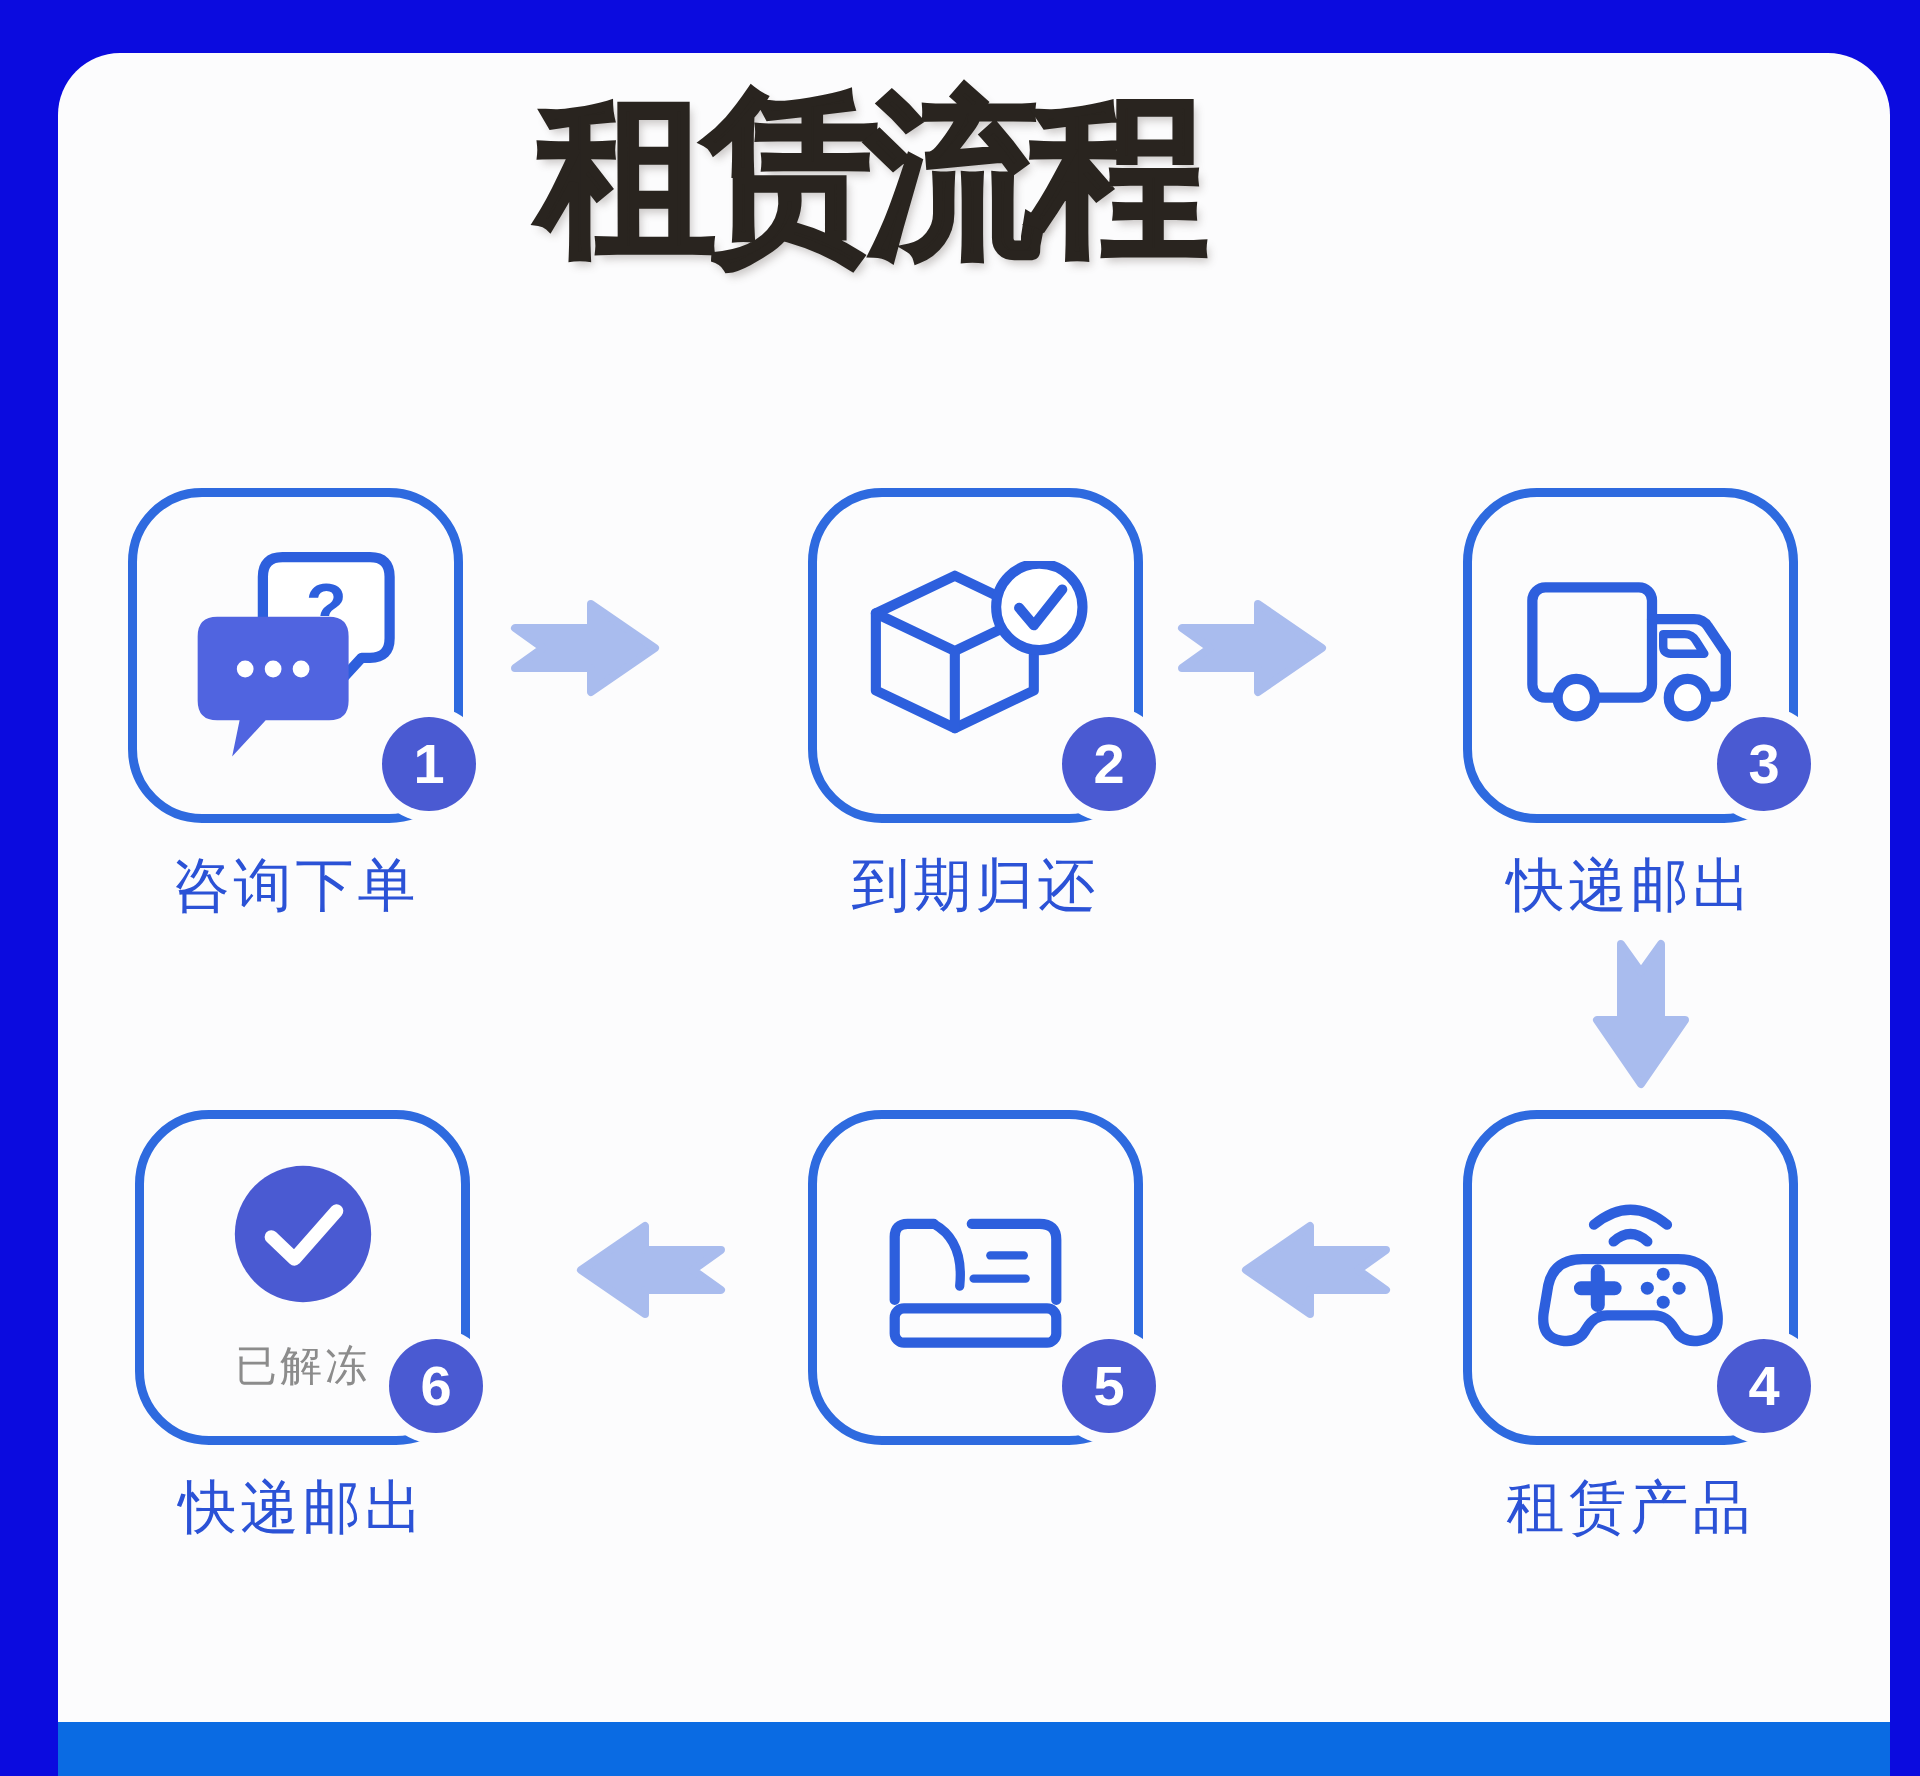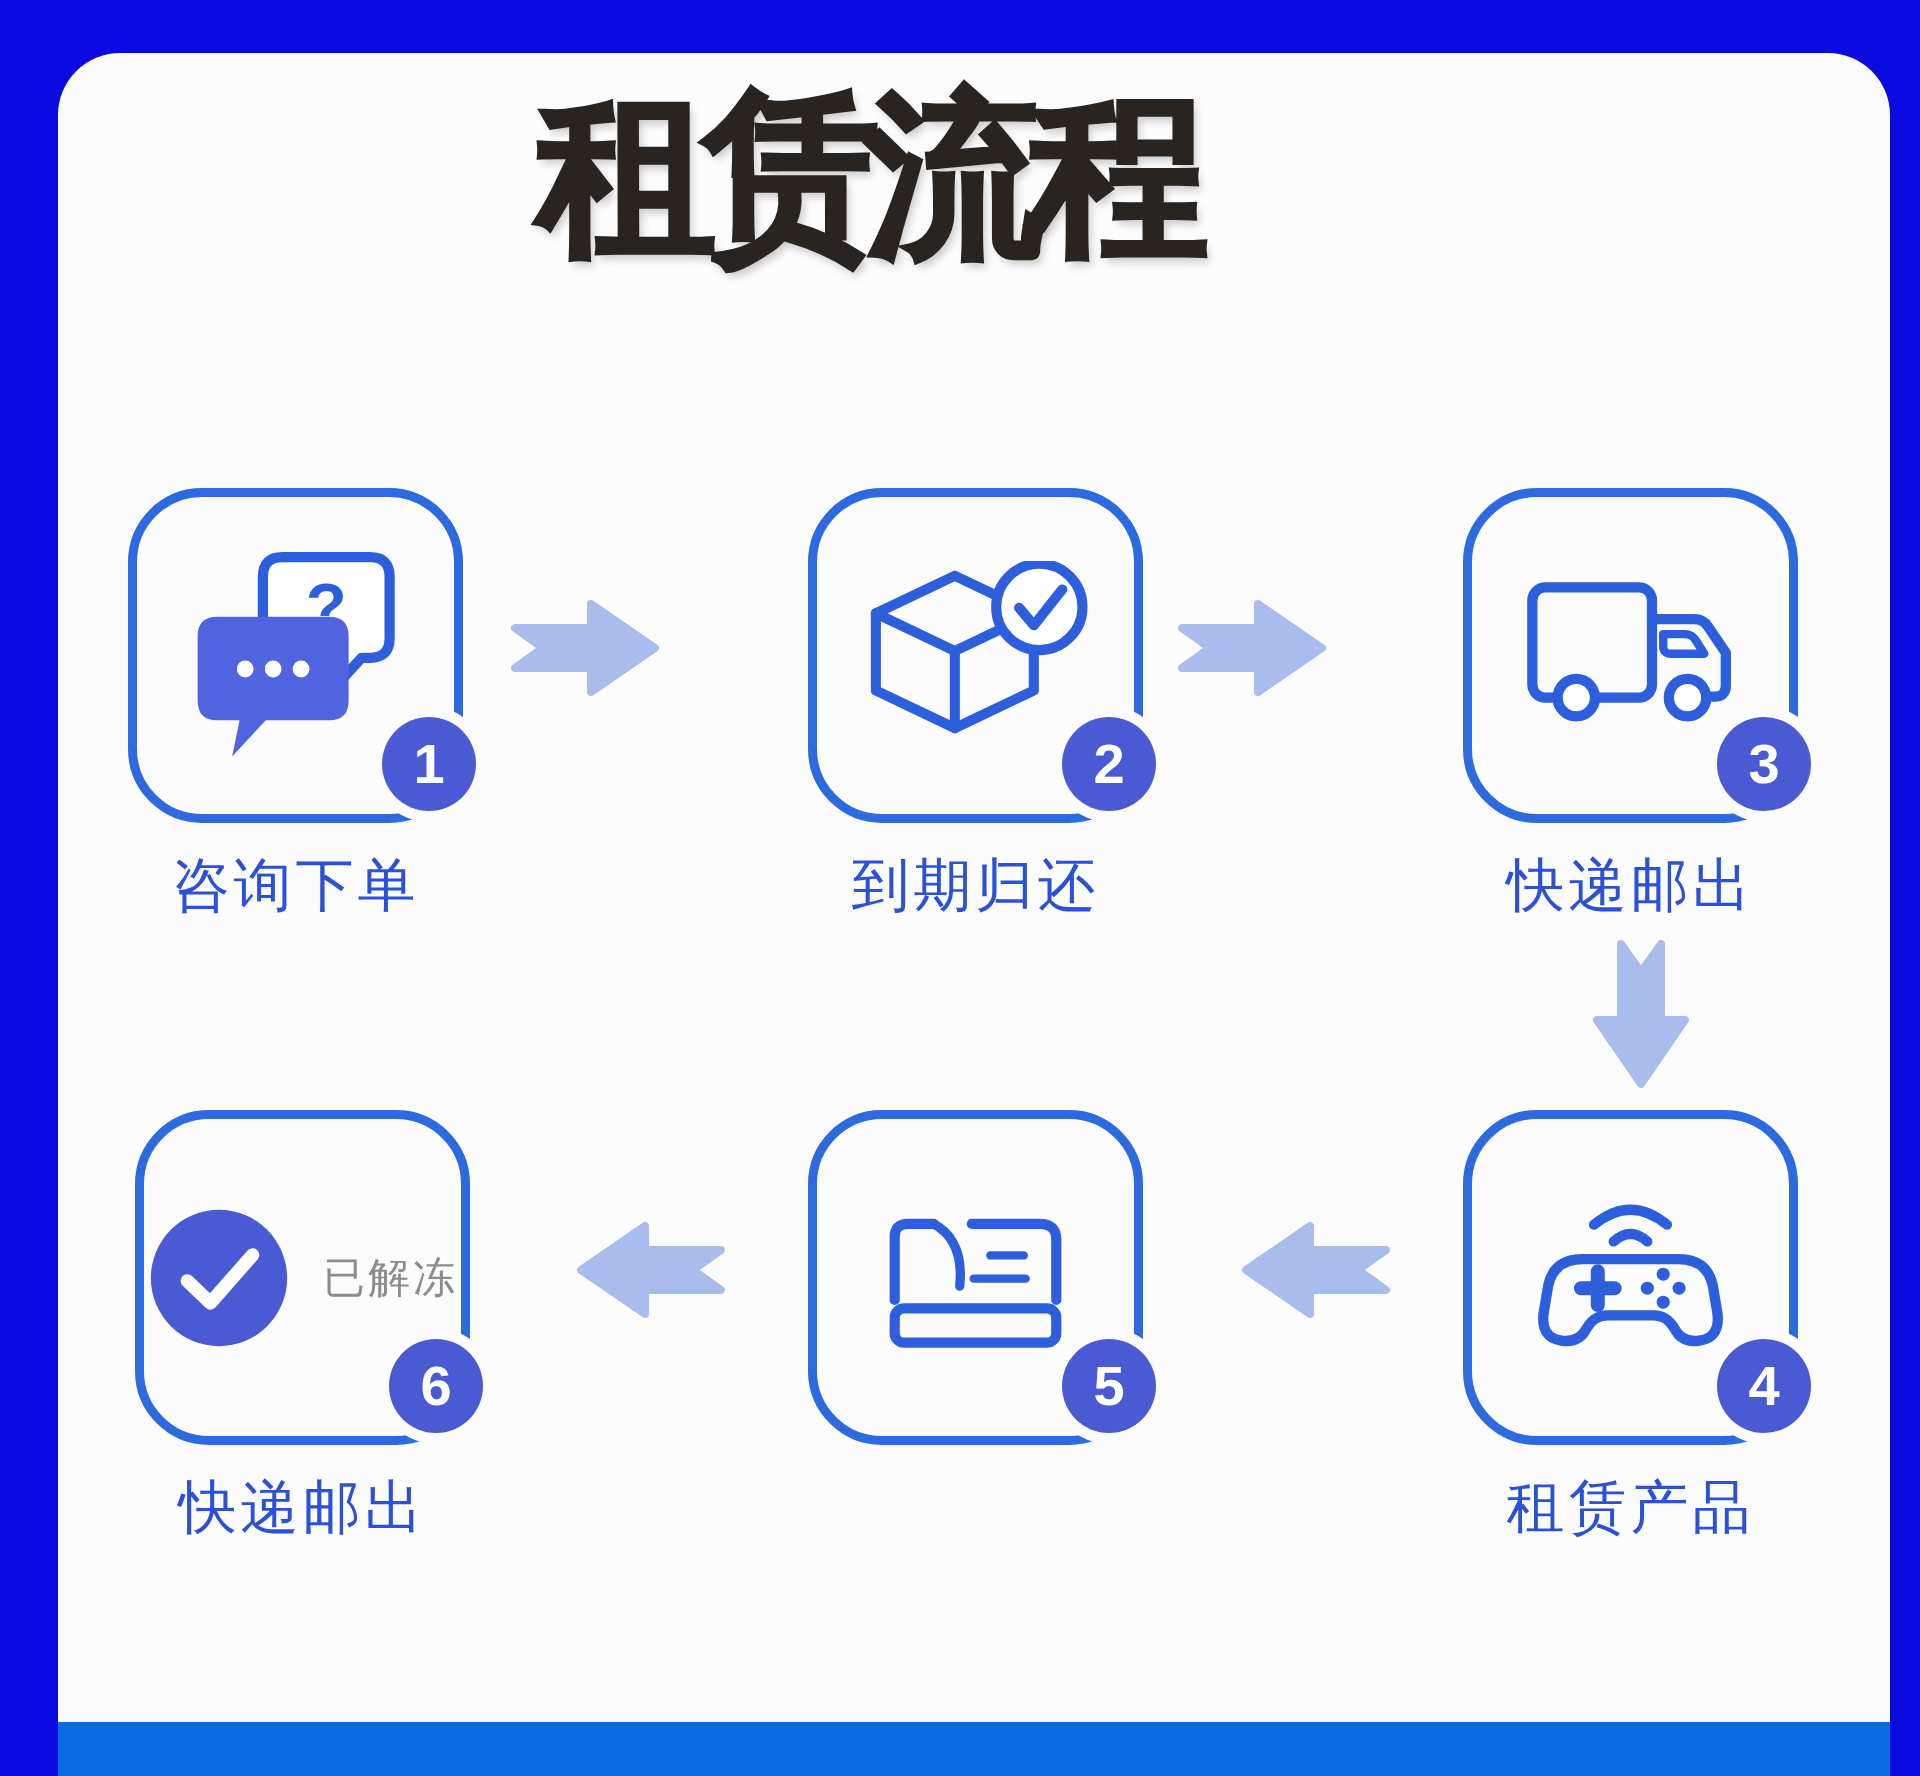--- a/index.html
+++ b/index.html
@@ -23,21 +23,21 @@
   .card{position:relative;width:335px;height:335px;border:9px solid var(--card-border);
         border-radius:74px;display:flex;align-items:center;justify-content:center;
         background:var(--panel-bg)}
   .card svg{color:var(--icon-stroke)}
   .badge{position:absolute;right:-22px;bottom:3px;width:94px;height:94px;border-radius:50%;
          background:var(--badge-bg);box-shadow:0 0 0 11px var(--panel-bg);
          display:flex;align-items:center;justify-content:center}
   .badge span{color:#fff;font-size:56px;font-weight:bold;line-height:1}
   .label{margin-top:24px;text-align:center;font-size:58px;font-weight:normal;
          letter-spacing:4px;color:var(--label-color)}
-  .stack{display:flex;flex-direction:row;align-items:center;gap:32px}
+  .stack{display:flex;flex-direction:column;align-items:center;gap:32px}
   .status{font-size:42px;letter-spacing:3px;color:var(--status-gray)}
   .arrow{position:absolute;width:160px;height:100px}
   .arrow polygon{fill:var(--arrow-fill);stroke:var(--arrow-fill);stroke-width:8;stroke-linejoin:round}
   .rot90{transform:rotate(90deg)} .rot180{transform:rotate(180deg)}
   
   .s1{left:70px;top:435px}   .s2{left:750px;top:435px}  .s3{left:1405px;top:435px}
   .s4{left:1405px;top:1057px}.s5{left:750px;top:1057px} .s6{left:77px;top:1057px}
   .a1{left:445px;top:545px}  .a2{left:1112px;top:545px} .a3{left:1503px;top:909px}
   .a4{left:1180px;top:1167px}.a5{left:515px;top:1167px}
 </style>

